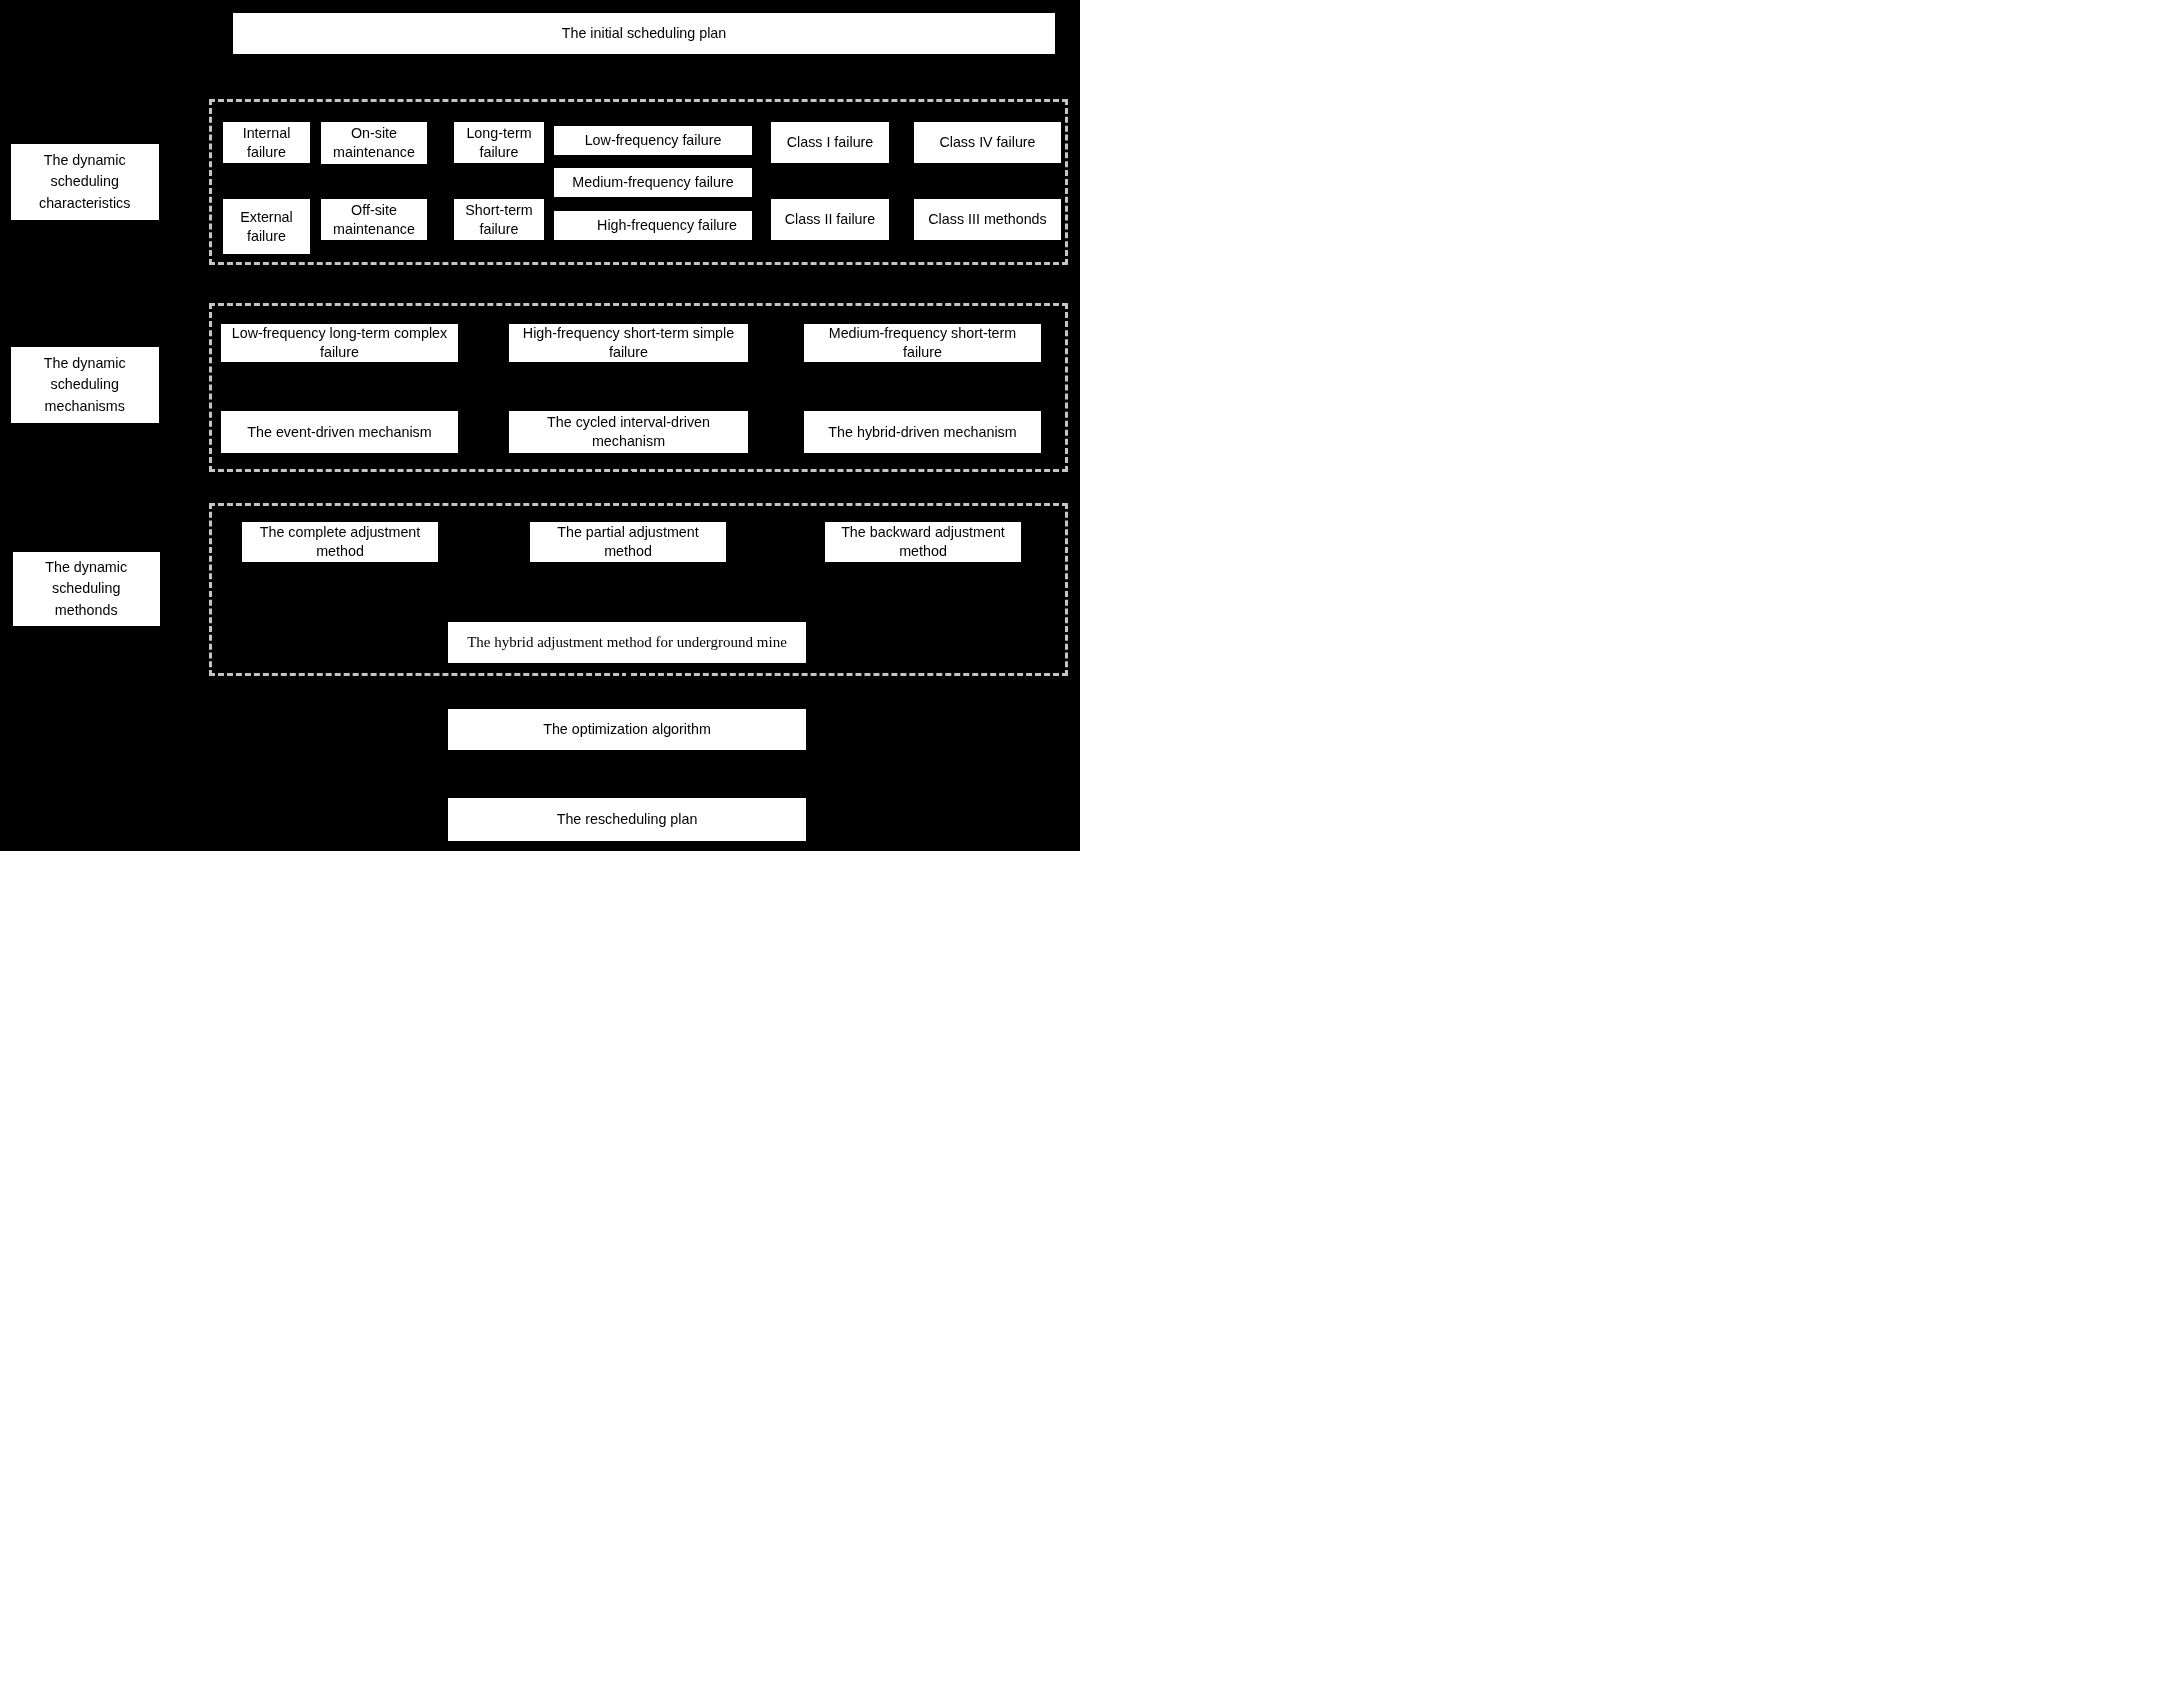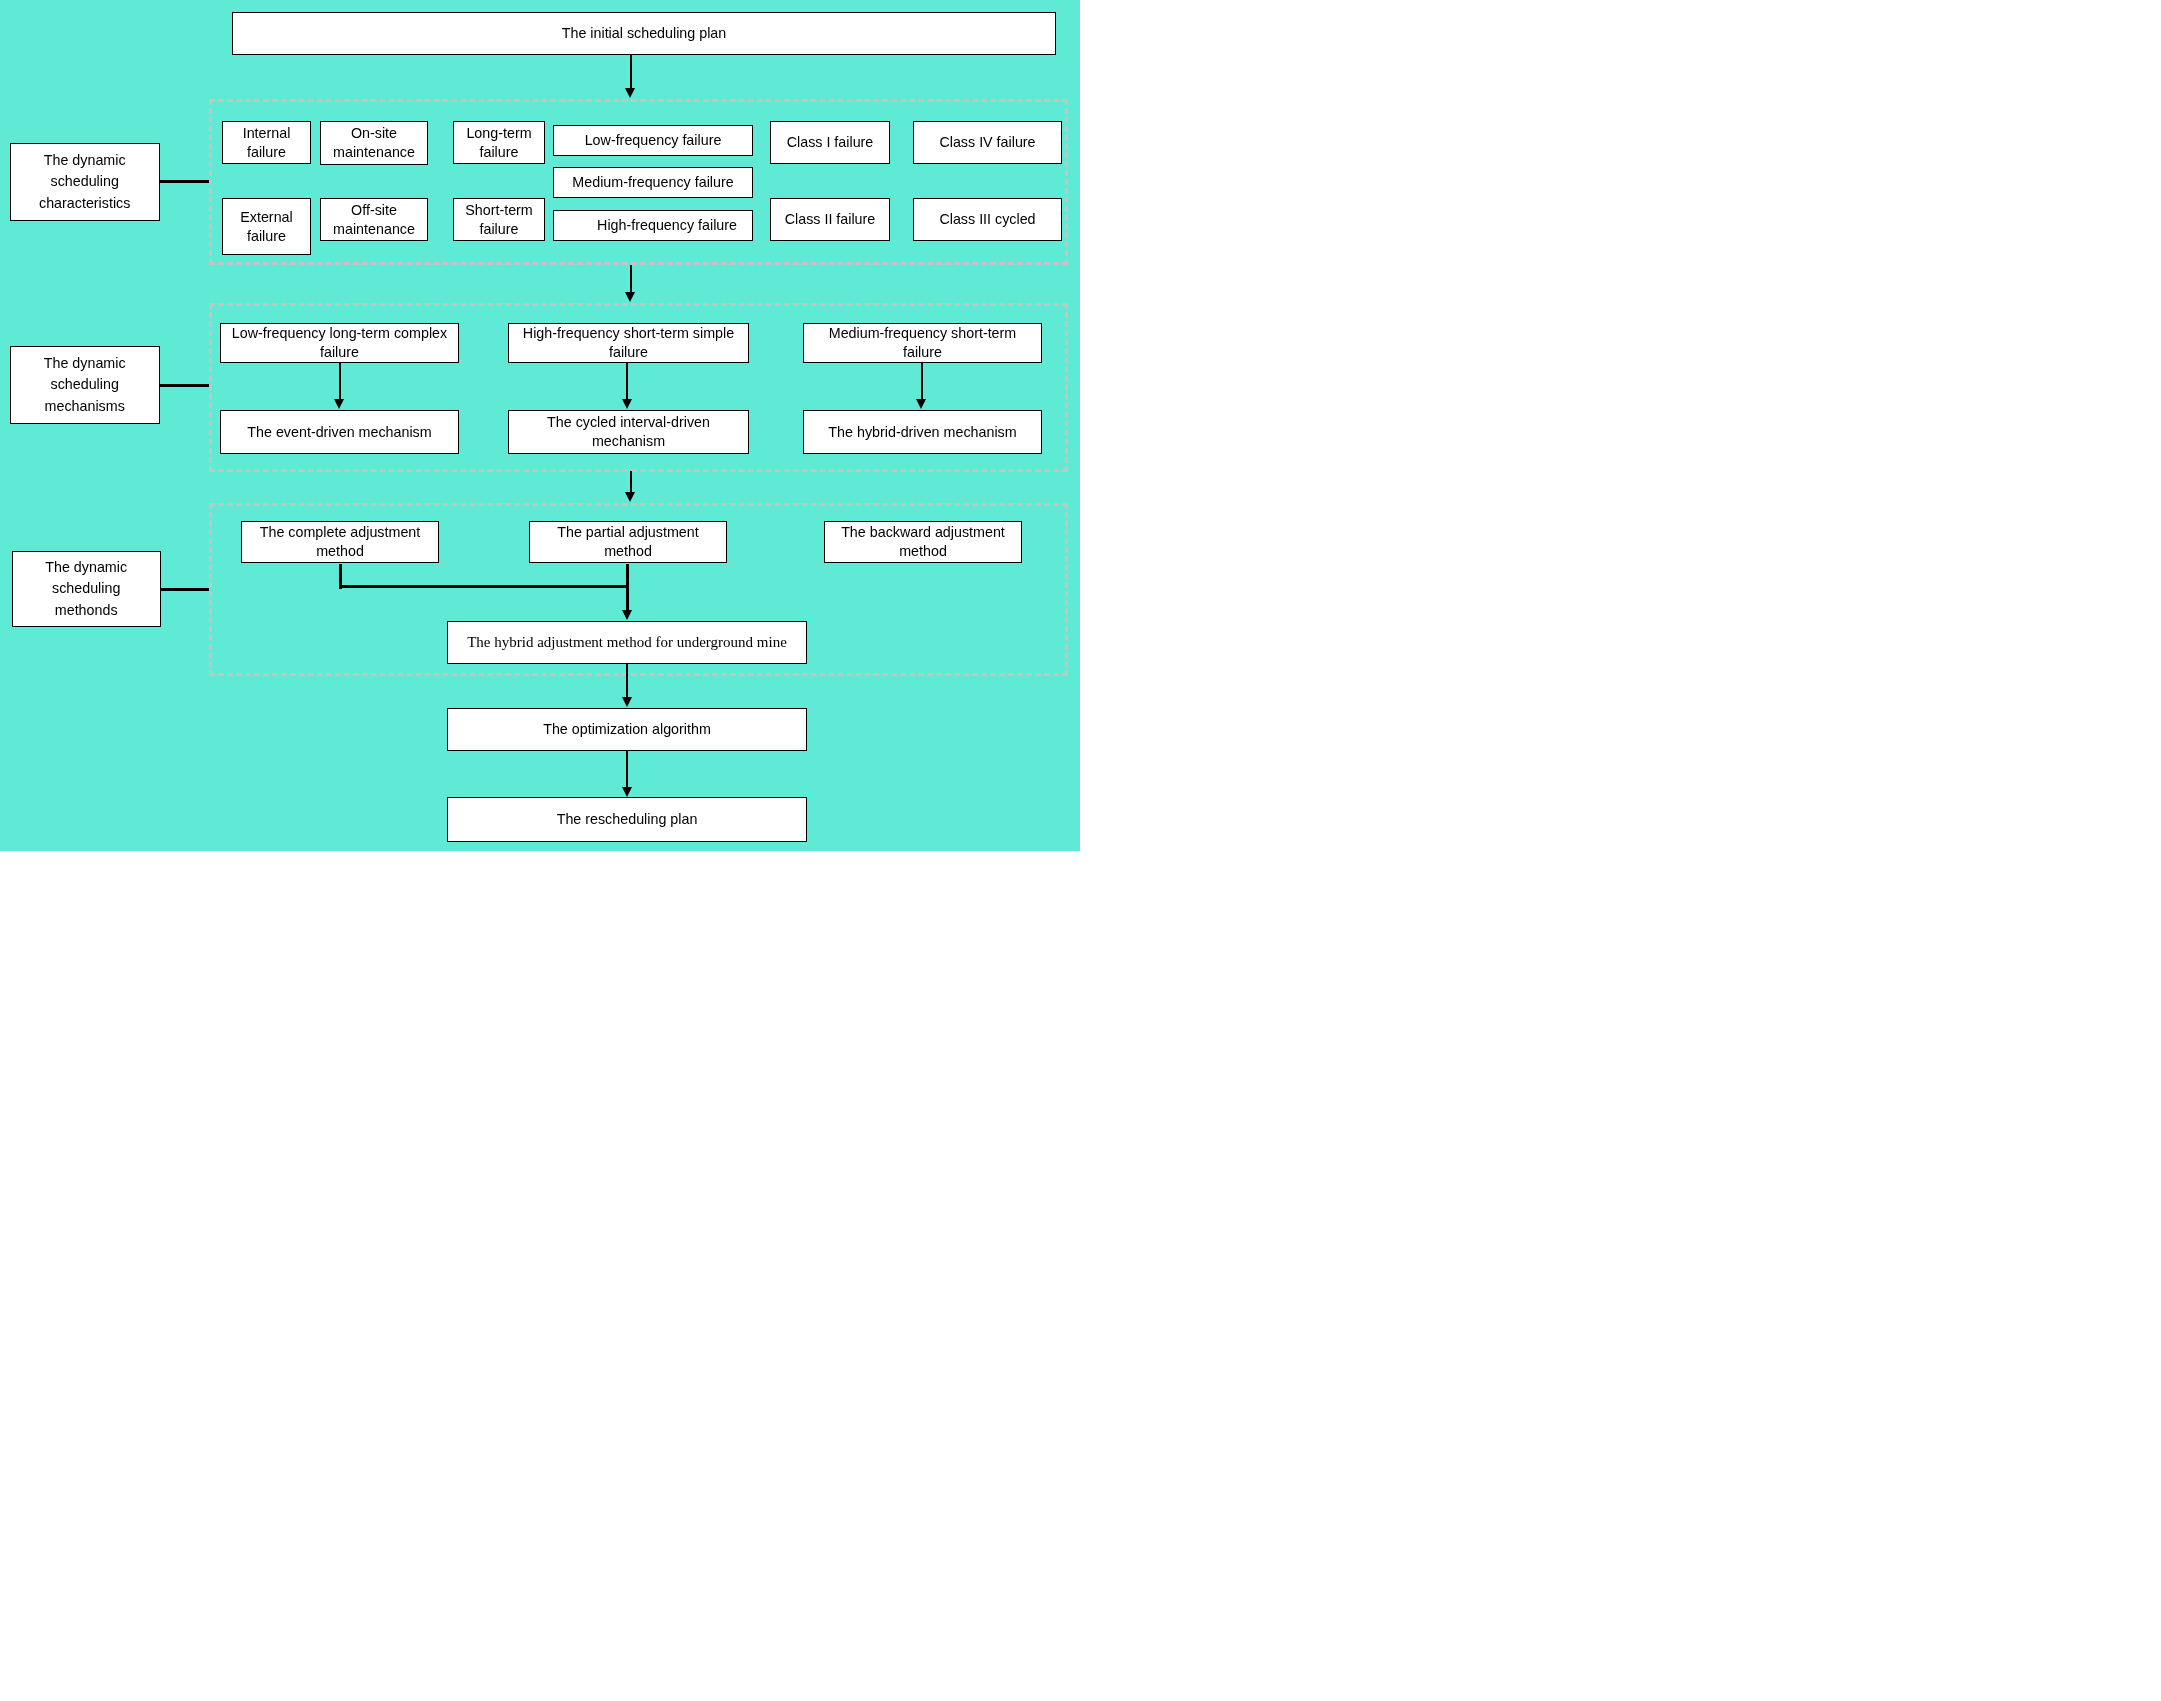--- a/index.html
+++ b/index.html
@@ -1,19 +1,19 @@
 <!DOCTYPE html>
 <html style="font-size:10.4px"><head>
 <meta charset="utf-8">
 <style>
   html,body{margin:0;padding:0;background:#ffffff;}
   #canvas{
     position:relative;
     width:1080px;height:851px;
-    background:#5eead4;
+    background:#000000;
     font-family:"Liberation Sans", sans-serif;
     color:#000000;
   }
   .box{
     position:absolute;
     box-sizing:border-box;
     border:1.3px solid #000000;
     background:#ffffff;
     display:flex;align-items:center;justify-content:center;
     text-align:center;
@@ -71,21 +71,21 @@
   <div class="box" style="left:770px;top:121px;width:120px;height:43px;">Class I failure</div>
   <div class="box" style="left:913px;top:121px;width:149px;height:43px;">Class IV failure</div>
 
   <div class="box" style="left:553px;top:167px;width:200px;height:30.5px;">Medium-frequency failure</div>
 
   <div class="box" style="left:222px;top:198px;width:89px;height:57px;">External failure</div>
   <div class="box" style="left:320px;top:198px;width:108px;height:43px;">Off-site maintenance</div>
   <div class="box" style="left:453px;top:198px;width:92px;height:43px;">Short-term failure</div>
   <div class="box" style="left:553px;top:210px;width:200px;height:30.5px;padding-left:32px;">High-frequency failure</div>
   <div class="box" style="left:770px;top:198px;width:120px;height:43px;">Class II failure</div>
-  <div class="box" style="left:913px;top:198px;width:149px;height:43px;">Class III cycled</div>
+  <div class="box" style="left:913px;top:198px;width:149px;height:43px;">Class III methonds</div>
 
   <div>
     <div class="vline" style="left:630px;top:265px;height:28.5px;"></div>
     <div class="ah" style="left:625px;top:292px;"></div>
   </div>
 
   <div class="region" style="left:209px;top:303px;width:859px;height:169px;"></div>
 
   <div class="sidelabel" style="left:9.7px;top:346px;width:150px;height:78px;">The dynamic scheduling mechanisms</div>
   <div class="hline" style="left:160px;top:384px;width:49px;"></div>

